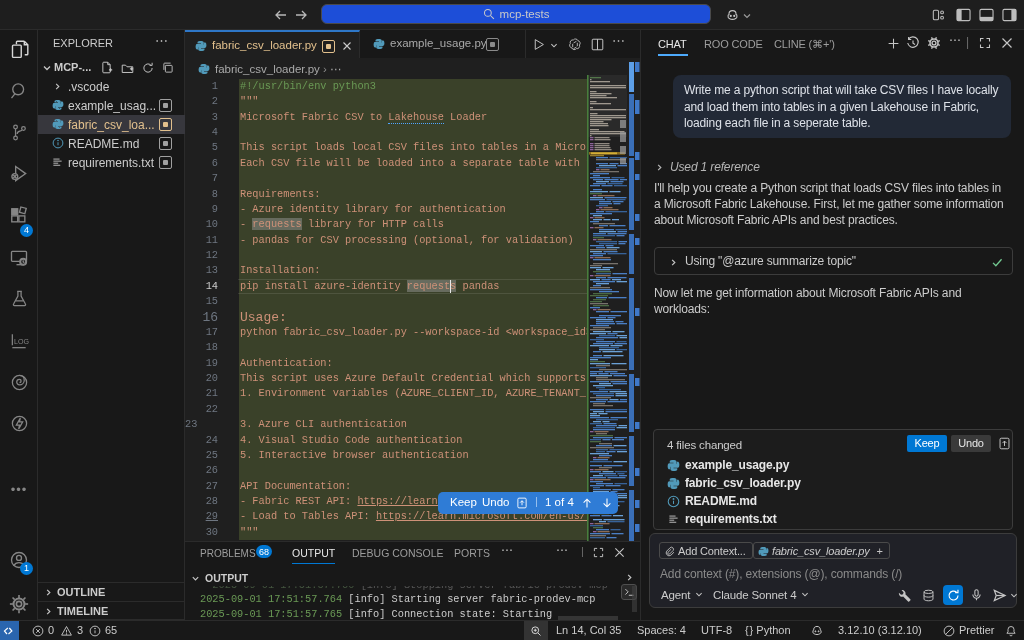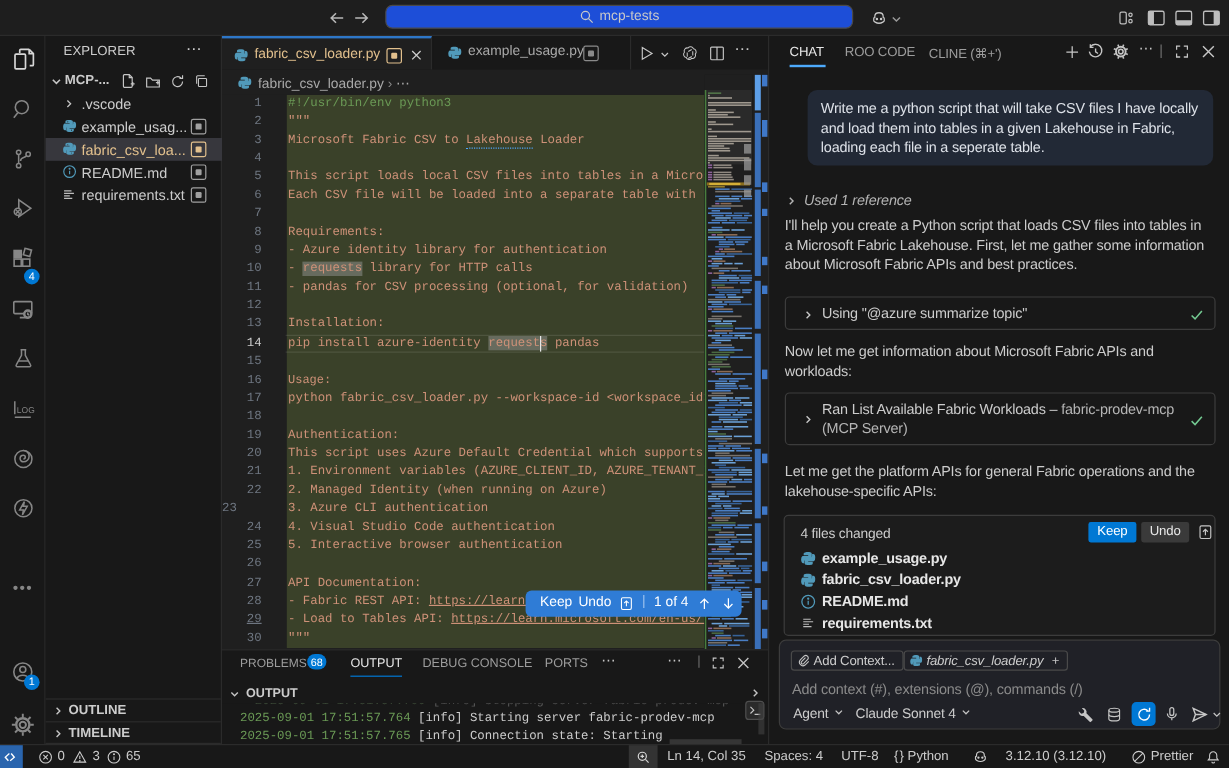--- a/index.html
+++ b/index.html
@@ -345,21 +345,21 @@
       <div class="abs mono" style="left:0;top:199.81px;width:402px;height:15.37px;font-size:10.3px;line-height:15.37px;">
           <span class="abs" style="left:0;width:33px;text-align:right;color:#cccccc;">14</span>
           <div class="abs" style="left:53px;top:0;width:349px;height:100%;border-top:1px solid rgba(255,255,255,0.10);border-bottom:1px solid rgba(255,255,255,0.10);"></div>
           <span class="abs" style="left:55px;white-space:pre;color:#ce9178;">pip install azure-identity <span style="background:rgba(160,160,160,0.45);">requests</span> pandas</span>
           <div class="abs" style="left:265px;top:1px;width:1.2px;height:13px;background:#e8e8e8;"></div>
         </div>
       <div class="abs mono" style="left:0;top:215.18px;width:402px;height:15.37px;font-size:10.3px;line-height:15.37px;">
           <span class="abs" style="left:0;width:33px;text-align:right;color:#6e7681;">15</span>
           <span class="abs" style="left:55px;white-space:pre;color:#ce9178;"></span>
         </div>
-      <div class="abs mono" style="left:0;top:230.55px;width:402px;height:15.37px;font-size:10px;line-height:15.37px;">
+      <div class="abs mono" style="left:0;top:230.55px;width:402px;height:15.37px;font-size:13px;line-height:15.37px;">
           <span class="abs" style="left:0;width:33px;text-align:right;color:#6e7681;">16</span>
           <span class="abs" style="left:55px;white-space:pre;color:#ce9178;">Usage:</span>
         </div>
       <div class="abs mono" style="left:0;top:245.92px;width:402px;height:15.37px;font-size:10.3px;line-height:15.37px;">
           <span class="abs" style="left:0;width:33px;text-align:right;color:#6e7681;">17</span>
           <span class="abs" style="left:55px;white-space:pre;color:#ce9178;">python fabric_csv_loader.py --workspace-id &lt;workspace_id&gt; --lakehouse-id &lt;lakehouse_id&gt; &lt;csv_dir&gt;</span>
         </div>
       <div class="abs mono" style="left:0;top:261.29px;width:402px;height:15.37px;font-size:10.3px;line-height:15.37px;">
           <span class="abs" style="left:0;width:33px;text-align:right;color:#6e7681;">18</span>
           <span class="abs" style="left:55px;white-space:pre;color:#ce9178;"></span>
@@ -371,21 +371,20 @@
       <div class="abs mono" style="left:0;top:292.03px;width:402px;height:15.37px;font-size:10.3px;line-height:15.37px;">
           <span class="abs" style="left:0;width:33px;text-align:right;color:#6e7681;">20</span>
           <span class="abs" style="left:55px;white-space:pre;color:#ce9178;">This script uses Azure Default Credential which supports multiple authentication methods:</span>
         </div>
       <div class="abs mono" style="left:0;top:307.40px;width:402px;height:15.37px;font-size:10.3px;line-height:15.37px;">
           <span class="abs" style="left:0;width:33px;text-align:right;color:#6e7681;">21</span>
           <span class="abs" style="left:55px;white-space:pre;color:#ce9178;">1. Environment variables (AZURE_CLIENT_ID, AZURE_TENANT_ID, AZURE_CLIENT_SECRET)</span>
         </div>
       <div class="abs mono" style="left:0;top:322.77px;width:402px;height:15.37px;font-size:10.3px;line-height:15.37px;">
           <span class="abs" style="left:0;width:33px;text-align:right;color:#6e7681;">22</span>
-          <span class="abs" style="left:55px;white-space:pre;color:#ce9178;">2. Managed Identity (when running on Azure)</span>
         </div>
       <div class="abs mono" style="left:0;top:338.14px;width:402px;height:15.37px;font-size:10.3px;line-height:15.37px;">
           <span class="abs" style="left:0;width:33px;color:#6e7681;">23</span>
           <span class="abs" style="left:55px;white-space:pre;color:#ce9178;">3. Azure CLI authentication</span>
         </div>
       <div class="abs mono" style="left:0;top:353.51px;width:402px;height:15.37px;font-size:10.3px;line-height:15.37px;">
           <span class="abs" style="left:0;width:33px;text-align:right;color:#6e7681;">24</span>
           <span class="abs" style="left:55px;white-space:pre;color:#ce9178;">4. Visual Studio Code authentication</span>
         </div>
       <div class="abs mono" style="left:0;top:368.88px;width:402px;height:15.37px;font-size:10.3px;line-height:15.37px;">
@@ -905,31 +904,21 @@
           <path d="M3.5 2l3 3-3 3"></path>
         </svg>
       <div class="abs" style="left:30px;top:6px;color:#cccccc;">Using "@azure summarize topic"</div>
       <svg class="abs" style="left:336px;top:8px;" width="13" height="13" viewBox="0 0 16 16" fill="none" stroke="#73c991" stroke-width="1.6">
           <path d="M2.5 8.5l3.5 3.5 7-8"></path>
         </svg>
     </div>
 
     <div class="abs" style="left:13px;top:255px;width:360px;color:#cccccc;line-height:16.2px;white-space:nowrap;">Now let me get information about Microsoft Fabric APIs and<br>workloads:</div>
 
-    <div class="abs" style="left:13px;top:297px;width:359px;height:44px;border:1px solid #3c3c3c;border-radius:4px;">
-      <svg class="abs" style="left:14px;top:17px;" width="9" height="9" viewBox="0 0 10 10" fill="none" stroke="#c5c5c5" stroke-width="1.3">
-          <path d="M3.5 2l3 3-3 3"></path>
-        </svg>
-      <div class="abs" style="left:30px;top:5px;width:320px;color:#cccccc;line-height:16.2px;white-space:nowrap;">Ran List Available Fabric Workloads – <span style="color:#b5b5b5;">fabric-prodev-mcp</span><br><span style="color:#b5b5b5;">(MCP Server)</span></div>
-      <svg class="abs" style="left:336px;top:16px;" width="13" height="13" viewBox="0 0 16 16" fill="none" stroke="#73c991" stroke-width="1.6">
-          <path d="M2.5 8.5l3.5 3.5 7-8"></path>
-        </svg>
-    </div>
-
-    <div class="abs" style="left:13px;top:355px;width:360px;color:#cccccc;line-height:16.2px;white-space:nowrap;">Let me get the platform APIs for general Fabric operations and the<br>lakehouse-specific APIs:</div>
+
 
     <div class="abs" style="left:12px;top:399px;width:360px;height:101px;border:1px solid #3c3c3c;border-radius:4px;background:#1c1c1c;">
       <div class="abs" style="left:13px;top:9px;font-size:11.5px;color:#cccccc;">4 files changed</div>
       <div class="abs" style="left:253px;top:5px;width:40px;height:17px;background:#0078d4;border-radius:2px;color:#fff;font-size:11px;text-align:center;line-height:17px;">Keep</div>
       <div class="abs" style="left:297px;top:5px;width:40px;height:17px;background:#3a3a3a;border-radius:2px;color:#e7e7e7;font-size:11px;text-align:center;line-height:17px;">Undo</div>
       <svg class="abs" style="left:344px;top:7px;" width="13" height="13" viewBox="0 0 16 16" fill="none" stroke="#c5c5c5" stroke-width="1.2">
           <rect x="2.5" y="1.5" width="11" height="13" rx="1.5"></rect>
           <path d="M8 11V5M5.5 7.5L8 5l2.5 2.5"></path>
         </svg>
       <div class="abs" style="left:13px;top:27px;width:340px;height:18px;">

